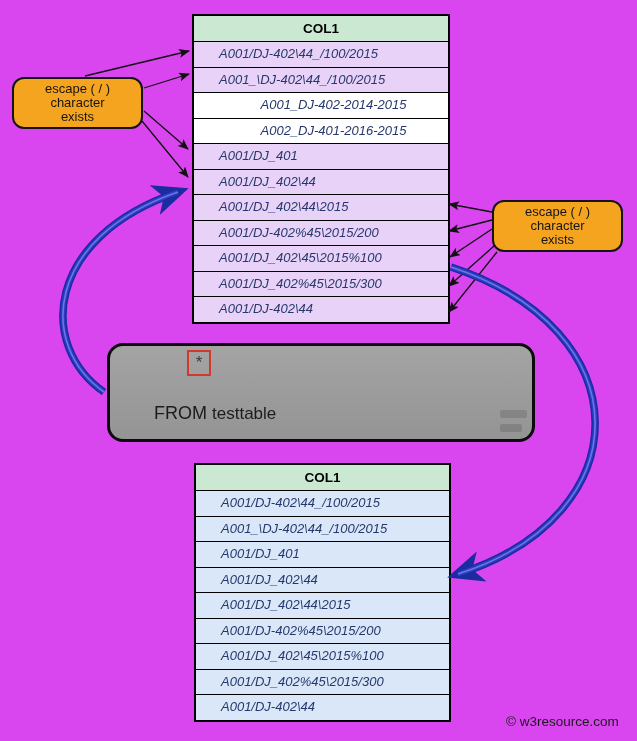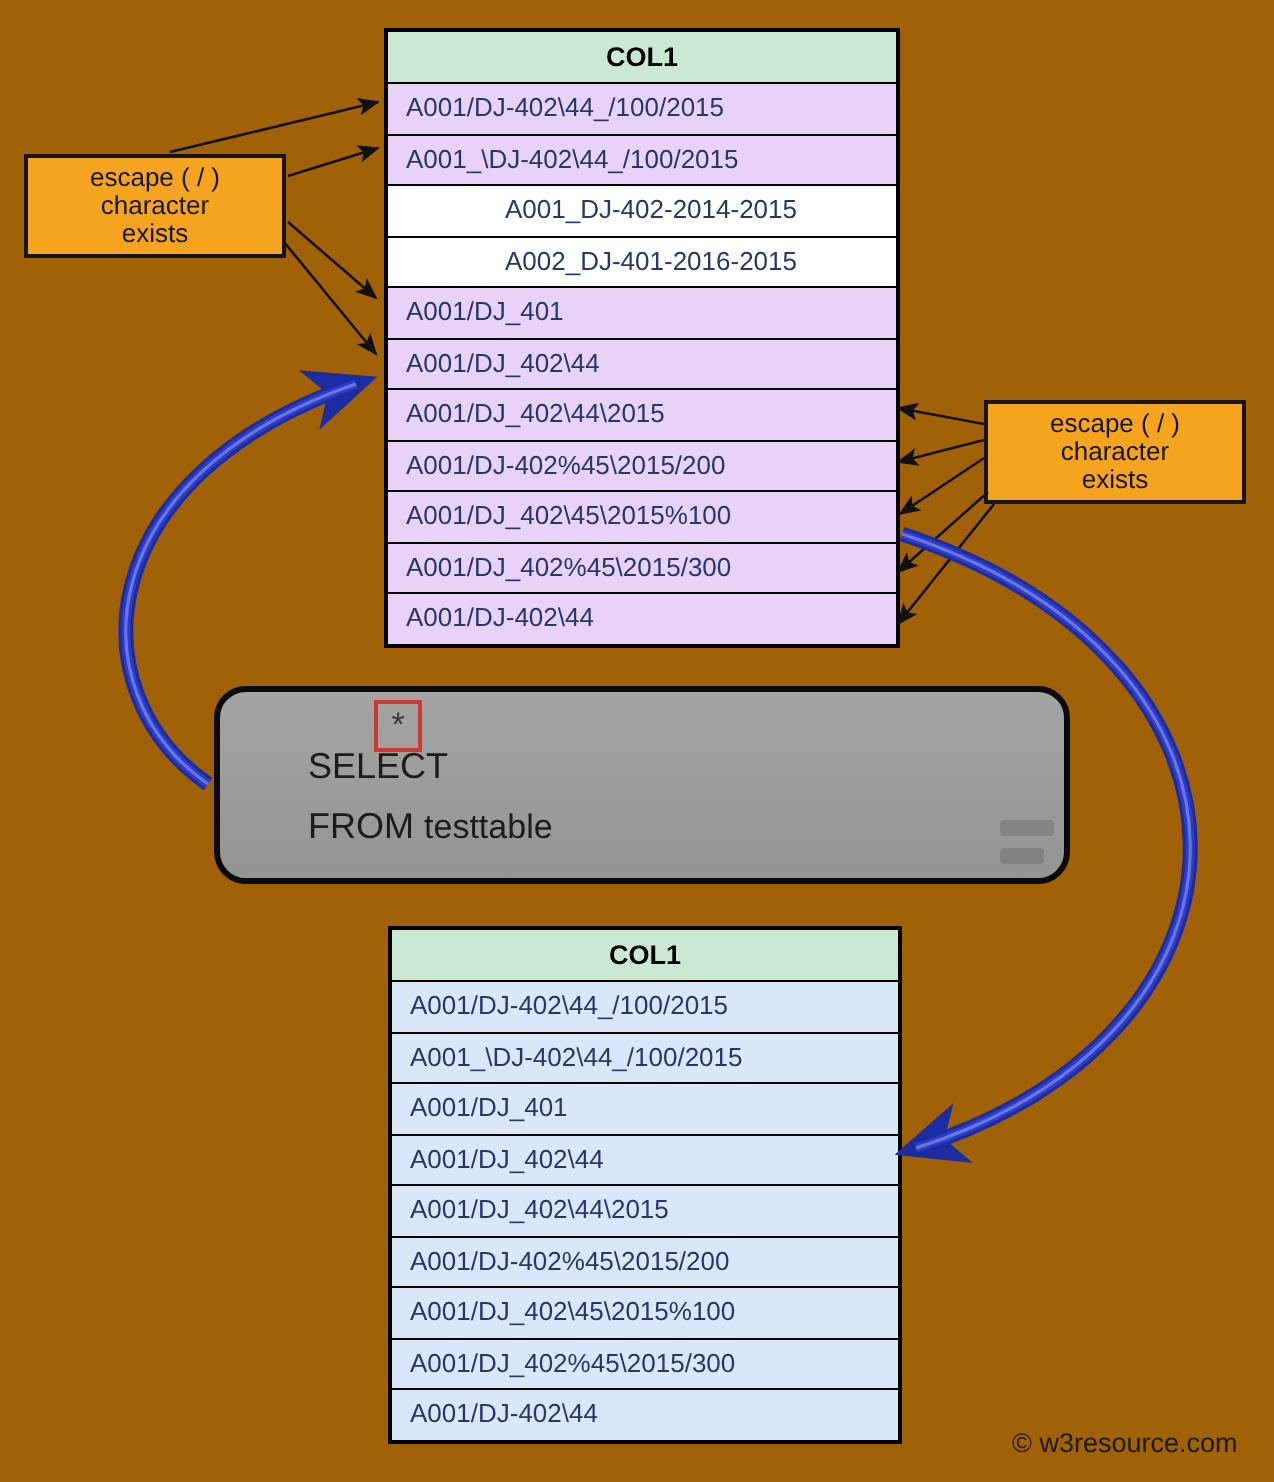--- a/index.html
+++ b/index.html
@@ -4,43 +4,43 @@
 <title>SQL LIKE ESCAPE diagram</title>
 <style>
   :root{
     --header-bg:#cbe9d2; --row-purple:#e8d2f8; --row-white:#ffffff; --row-blue:#d9e7f8;
     --row-text:#26386b; --table-border:#000000; --callout-bg:#f5a41f; --callout-border:#151515;
     --sql-box-bg:#9c9c9c; --sql-text:#1c1c1c; --teal-border:#3ec9c9; --red-border:#d03a2e;
     --blue-arrow:#2d3cc4; --blue-arrow-dark:#1b2ba0; --blue-arrow-light:#7380e8; --thin-arrow:#111111;
   }
   html,body{margin:0;padding:0;background:#fff;}
   .stage{
-    position:relative;width:637px;height:741px;background:#a16207;overflow:hidden;
+    position:relative;width:637px;height:741px;background:#d946ef;overflow:hidden;
     font-family:"Liberation Sans","DejaVu Sans",sans-serif;
   }
   
   .dtable{position:absolute;border:2px solid var(--table-border);background:#fff;z-index:2;box-sizing:content-box;}
   .dtable .thead{
     height:25px;line-height:25px;text-align:center;font-weight:bold;font-size:13.5px;color:#000;
     background:var(--header-bg);border-bottom:1.5px solid var(--table-border);
   }
   .dtable .trow{
-    height:24.5px;line-height:24.5px;padding-left:9px;font-size:13px;color:var(--row-text);
-    border-bottom:1.5px solid var(--table-border);white-space:pre;
+    height:24.5px;line-height:24.5px;padding-left:25px;font-size:13px;color:var(--row-text);
+    border-bottom:1.5px solid var(--table-border);white-space:pre;font-style:italic;
   }
   .dtable .trow:last-child{border-bottom:none;}
   .fill-purple{background:var(--row-purple);}
   .fill-white{background:var(--row-white);text-align:center;}
   .fill-blue{background:var(--row-blue);}
   .t-top{left:192px;top:14px;width:254px;}
   .t-bottom{left:194px;top:463px;width:253px;}
   
   .callout{
     position:absolute;width:131px;height:52px;background:var(--callout-bg);
-    border:2.5px solid var(--callout-border);border-radius:0;z-index:2;
+    border:2.5px solid var(--callout-border);border-radius:12px;z-index:2;
     display:flex;flex-direction:column;justify-content:center;align-items:center;
     font-size:13px;line-height:1.1;color:#151515;box-sizing:border-box;
   }
   .callout span{display:block;white-space:pre;}
   .c-left{left:12px;top:77px;}
   .c-right{left:492px;top:200px;}
   
   .sqlbox{
     position:absolute;left:107px;top:343px;width:428px;height:99px;box-sizing:border-box;
     background:linear-gradient(#a4a4a4,#949494);border:3.5px solid #0b0b0b;border-radius:16px;
@@ -112,23 +112,20 @@
     <span>exists</span>
   </div>
 
   <div class="callout c-right">
     <span>escape ( / )</span>
     <span>character</span>
     <span>exists</span>
   </div>
 
   <div class="sqlbox">
-    <div class="sql-line1">
-      <span>SELECT</span>
-    </div>
     <div class="star-box">
       <span>*</span>
     </div>
     <div class="sql-line2">
       <span>FROM</span><span> </span><span class="tname">testtable</span>
     </div>
     <div class="ghost g1"></div>
     <div class="ghost g2"></div>
   </div>
 

